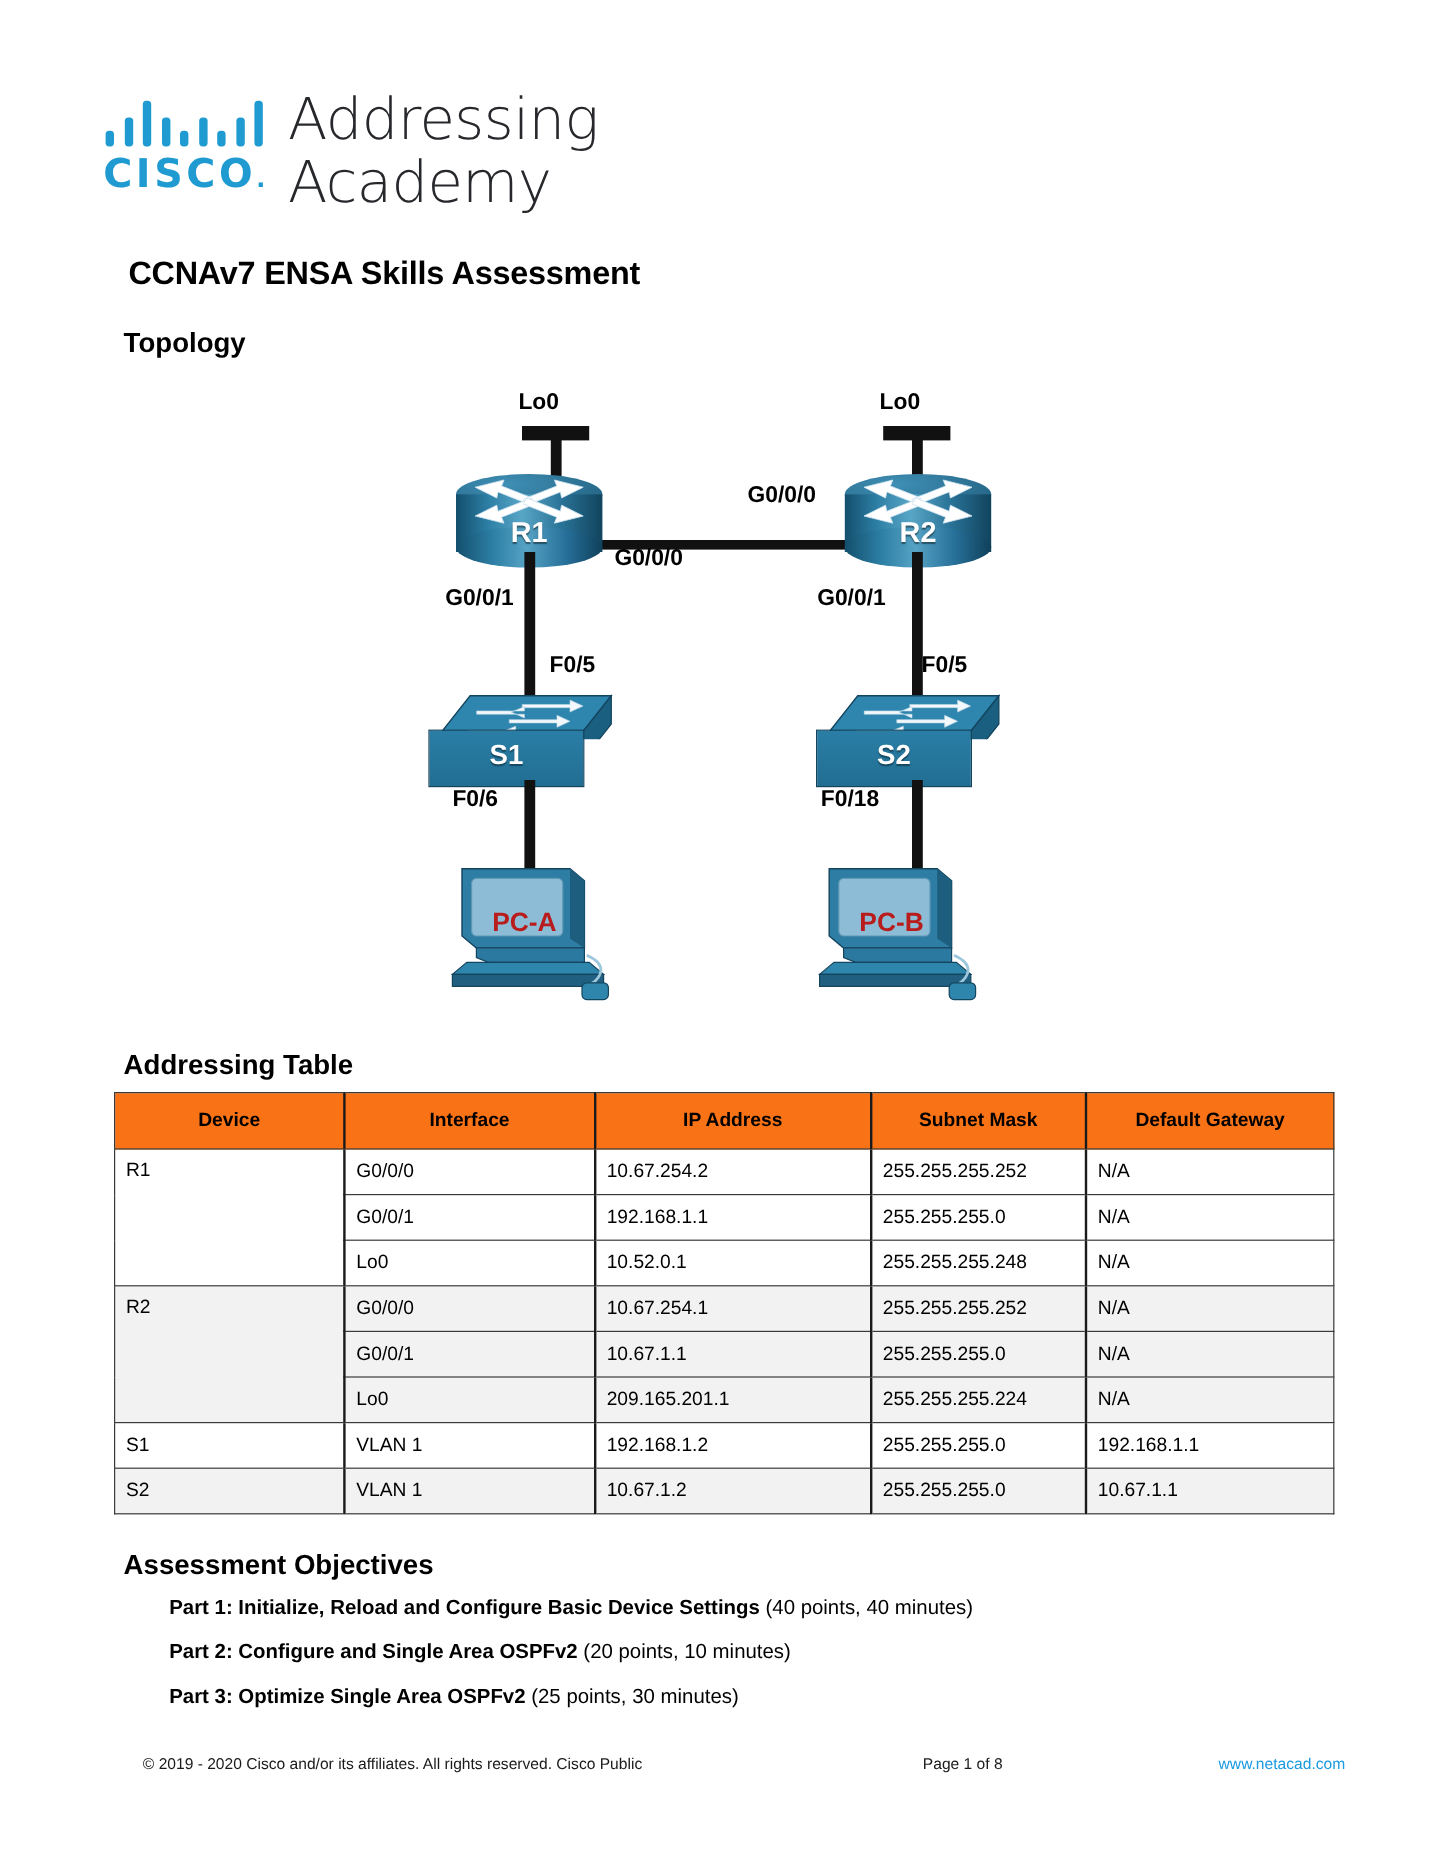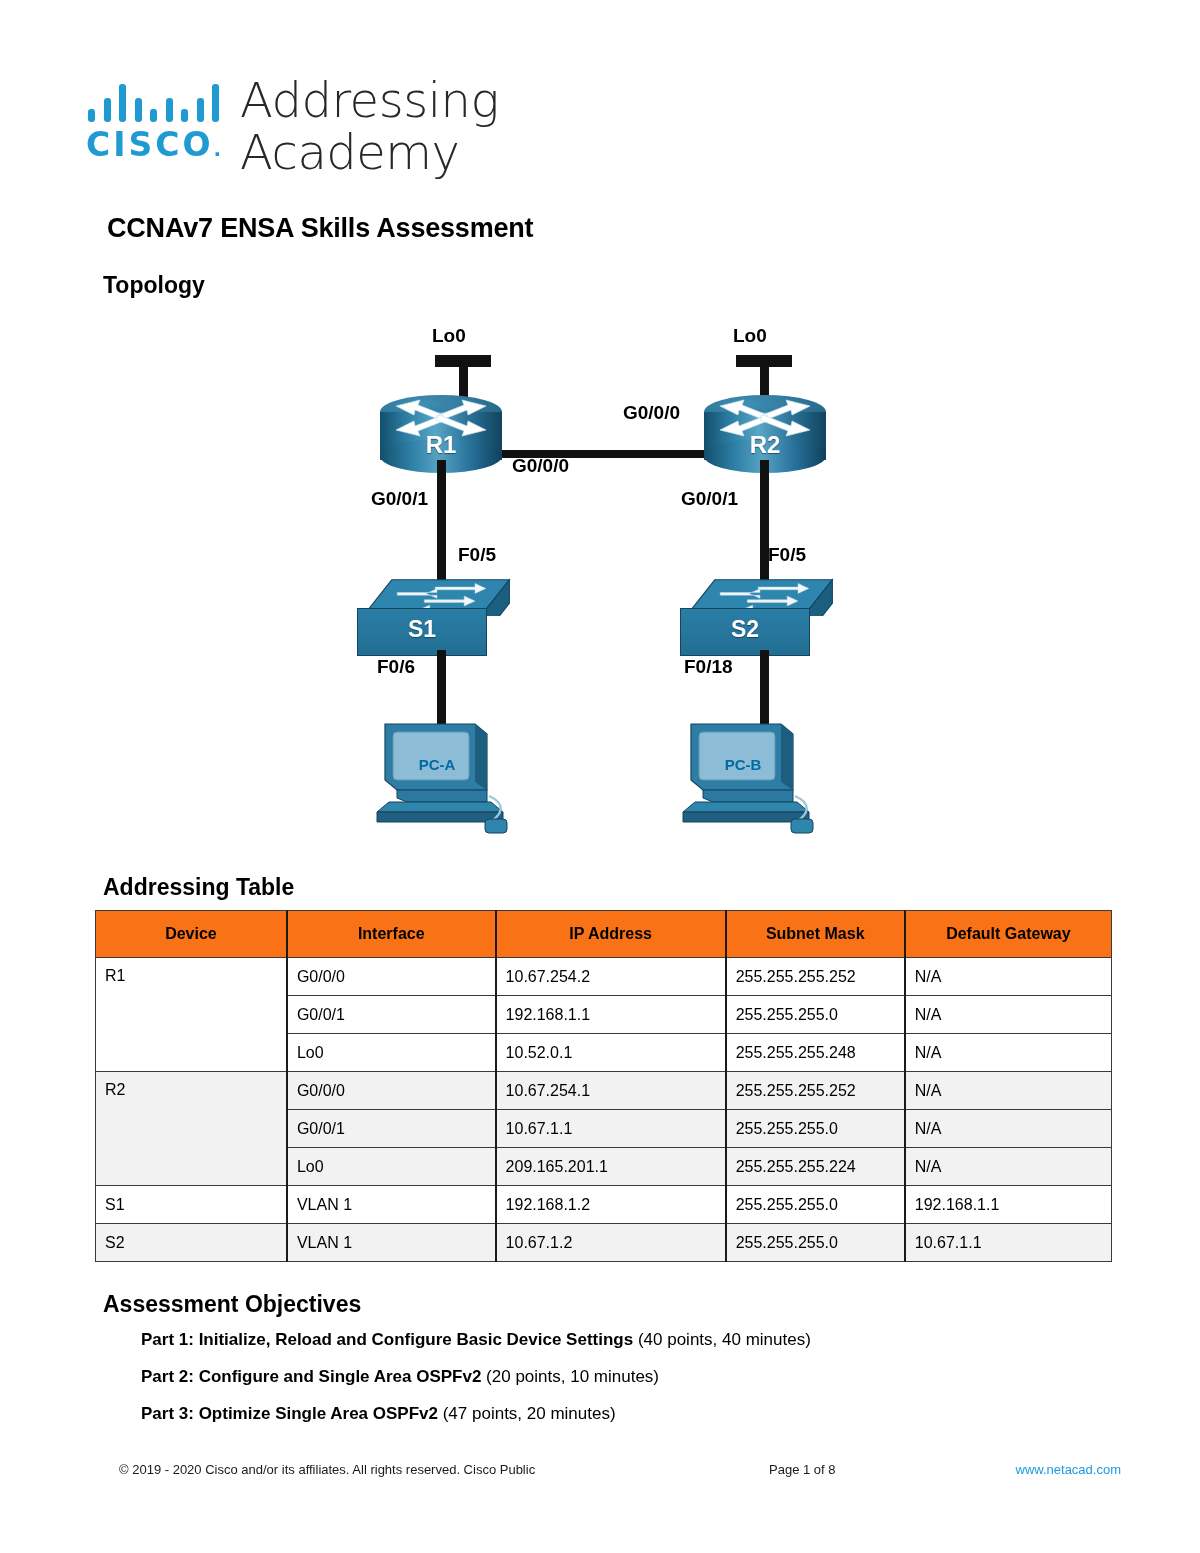--- a/index.html
+++ b/index.html
@@ -176,21 +176,21 @@
     color: #ffffff; font-size: 23px; font-weight: bold;
     z-index: 6;
     text-shadow: 0 1px 1px rgba(0,0,0,.4);
   }
 
   
   .pcbox { position: absolute; width: 140px; height: 125px; }
   .pcbox .pcname {
     position: absolute; left: 20px; top: 36px;
     width: 84px; text-align: center;
-    font-size: 15px; font-weight: bold; color: #0369a1;
+    font-size: 22px; font-weight: bold; color: #b91c1c;
     z-index: 8;
   }
 
   
   #addr-table {
     position: absolute;
     left: 95px; top: 910px;
     width: 1017px;
     border-collapse: collapse;
     font-size: 16px;
@@ -473,21 +473,21 @@
 
 <div id="objectives-heading">Assessment Objectives</div>
 <div id="objectives-list">
   <div class="obj-line">
     <b>Part 1: Initialize, Reload and Configure Basic Device Settings</b><span class="meta"> (40 points, 40 minutes)</span>
   </div>
   <div class="obj-line">
     <b>Part 2: Configure and Single Area OSPFv2</b><span class="meta"> (20 points, 10 minutes)</span>
   </div>
   <div class="obj-line">
-    <b>Part 3: Optimize Single Area OSPFv2</b><span class="meta"> (47 points, 20 minutes)</span>
+    <b>Part 3: Optimize Single Area OSPFv2</b><span class="meta"> (25 points, 30 minutes)</span>
   </div>
 </div>
 
 <div id="footer">
   <div id="footer-copyright">© 2019 - 2020 Cisco and/or its affiliates. All rights reserved. Cisco Public</div>
   <div id="footer-page">Page 1 of 8</div>
   <div id="footer-url">www.netacad.com</div>
 </div>
 
 </body></html>

